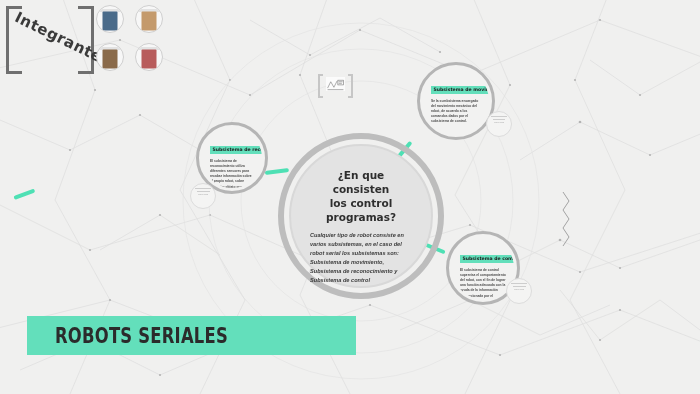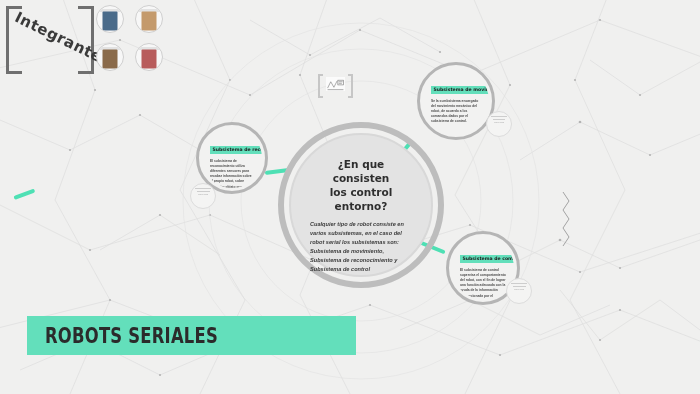--- a/index.html
+++ b/index.html
@@ -102,21 +102,21 @@
     height: 4px;
     background: #4ee0b4;
     border-radius: 2px;
     transform-origin: 0 50%;
   }
 
   
   #main-node {
     position: absolute;
     left: 278px;
-    top: 122px;
+    top: 133px;
     width: 166px;
     height: 166px;
   }
   #main-ring-outer {
     position: absolute;
     inset: 0;
     border-radius: 50%;
     border: 6px solid #bdbdbd;
   }
   #main-ring-inner {
@@ -241,21 +241,21 @@
   
   #title-banner {
     position: absolute;
     left: 27px;
     top: 316px;
     width: 329px;
     height: 39px;
     background: #63dfbb;
     display: flex;
     align-items: center;
-    padding-left: 18px;
+    padding-left: 28px;
   }
   #title-banner-text {
     font-size: 21px;
     font-weight: 700;
     color: #2b2b2b;
     letter-spacing: 0.3px;
     transform: scaleX(0.78);
     transform-origin: left center;
     white-space: nowrap;
     font-family: "DejaVu Sans", sans-serif;
@@ -379,21 +379,21 @@
     </g>
   </svg>
 
   <div id="main-node">
     <div id="main-ring-outer"></div>
     <div id="main-ring-inner"></div>
     <div id="main-content">
       <div id="main-title">
         <div>¿En que consisten</div>
         <div>los control</div>
-        <div>entorno?</div>
+        <div>programas?</div>
       </div>
       <div id="main-body">Cualquier tipo de robot consiste en varios subsistemas, en el caso del robot serial los subsistemas son: Subsistema de movimiento, Subsistema de reconocimiento y Subsistema de control</div>
     </div>
   </div>
 
   <div class="sub-node" id="node-reconocimiento">
     <div class="sub-ring"></div>
     <div class="sub-inner">
       <div class="sub-label">Subsistema de reconocimiento</div>
       <div class="sub-body">El subsistema de reconocimiento utiliza diferentes sensores para recabar información sobre el propio robot, sobre cualquier objeto que esta a su manipulación y sobre el entorno de trabajo. Generalmente se trata de de los sensores, procesadores, receptores y/o transmisores de datos, cámaras y sus correspondientes programas.</div>

